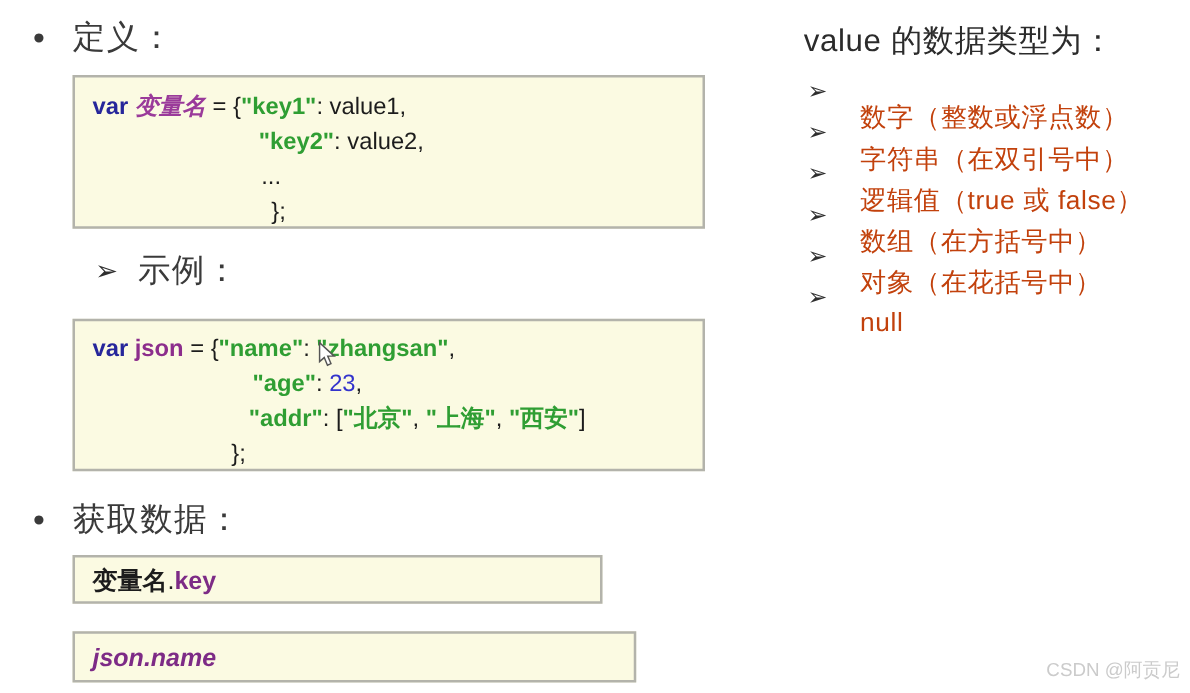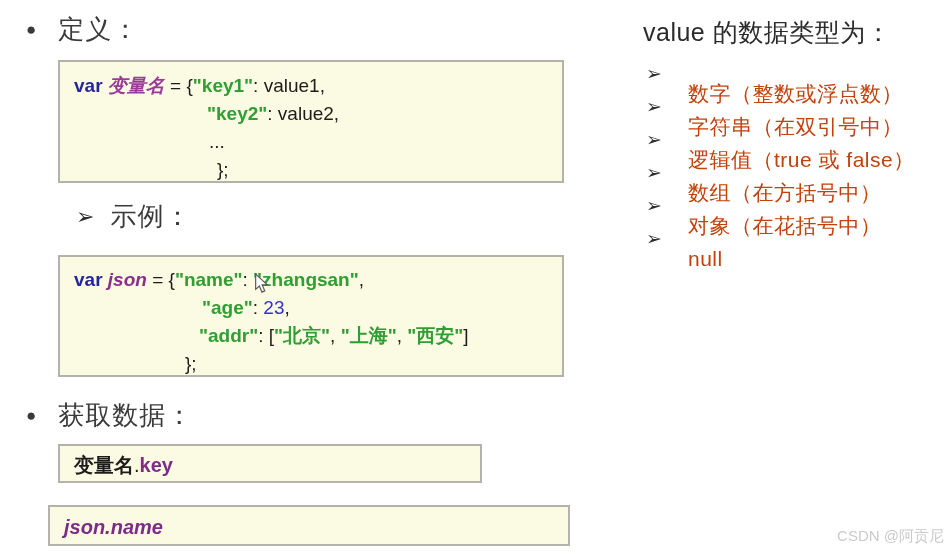--- a/index.html
+++ b/index.html
@@ -21,21 +21,21 @@
     background:#fbfae2;
     border:2px solid #b3b3ab;
     box-sizing:border-box;
     font-size:19px;
     line-height:28px;
     color:#1c1c1c;
   }
   .code-line{white-space:pre;padding-left:14px;}
   .seg-kw{color:#26269b;font-weight:bold;}
   .seg-pvar{color:#9a3a9a;font-weight:bold;font-style:italic;font-family:"DejaVu Serif","Liberation Serif",serif;}
-  .seg-pvarb{color:#8c2d8c;font-weight:bold;font-style:italic;}
+  .seg-pvarb{color:#8c2d8c;font-weight:bold;}
   .seg-key{color:#2f9e33;font-weight:bold;}
   .seg-num{color:#3333cc;}
   .seg-plain{color:#1c1c1c;}
   .seg-boldblack{color:#1c1c1c;font-weight:bold;}
   .seg-purpleb{color:#7d2b86;font-weight:bold;}
   .seg-purplebi{color:#7d2b86;font-weight:bold;font-style:italic;}
   
   .vt-title{position:absolute;left:598px;top:16px;font-size:25px;color:#2b2b2b;letter-spacing:0.5px;margin-left:45px;}
   .vt-list{position:absolute;left:646px;top:57px;}
   .vt-item{display:flex;align-items:center;height:33px;}
@@ -77,21 +77,21 @@
 
   <div class="heading" style="left:26px;top:398px;">
     <span class="bullet-dot">●</span>
     <span class="heading-label">获取数据：</span>
   </div>
 
   <div class="code-box" style="left:58px;top:444px;width:424px;height:39px;padding-top:5px;font-size:20px;">
       <div class="code-line"><span class="seg-boldblack">变量名</span><span class="seg-plain">.</span><span class="seg-purpleb">key</span></div>
     </div>
 
-  <div class="code-box" style="left:48px;top:505px;width:522px;height:41px;padding-top:6px;font-size:20px;">
+  <div class="code-box" style="left:58px;top:505px;width:451px;height:41px;padding-top:6px;font-size:20px;">
       <div class="code-line"><span class="seg-purplebi">json.name</span></div>
     </div>
 
   <div class="vt-title">value 的数据类型为：</div>
   <div class="vt-list">
       <div class="vt-item">
         <span class="vt-marker">➢</span>
         <span class="vt-text">数字（整数或浮点数）</span>
       </div>
       <div class="vt-item">

